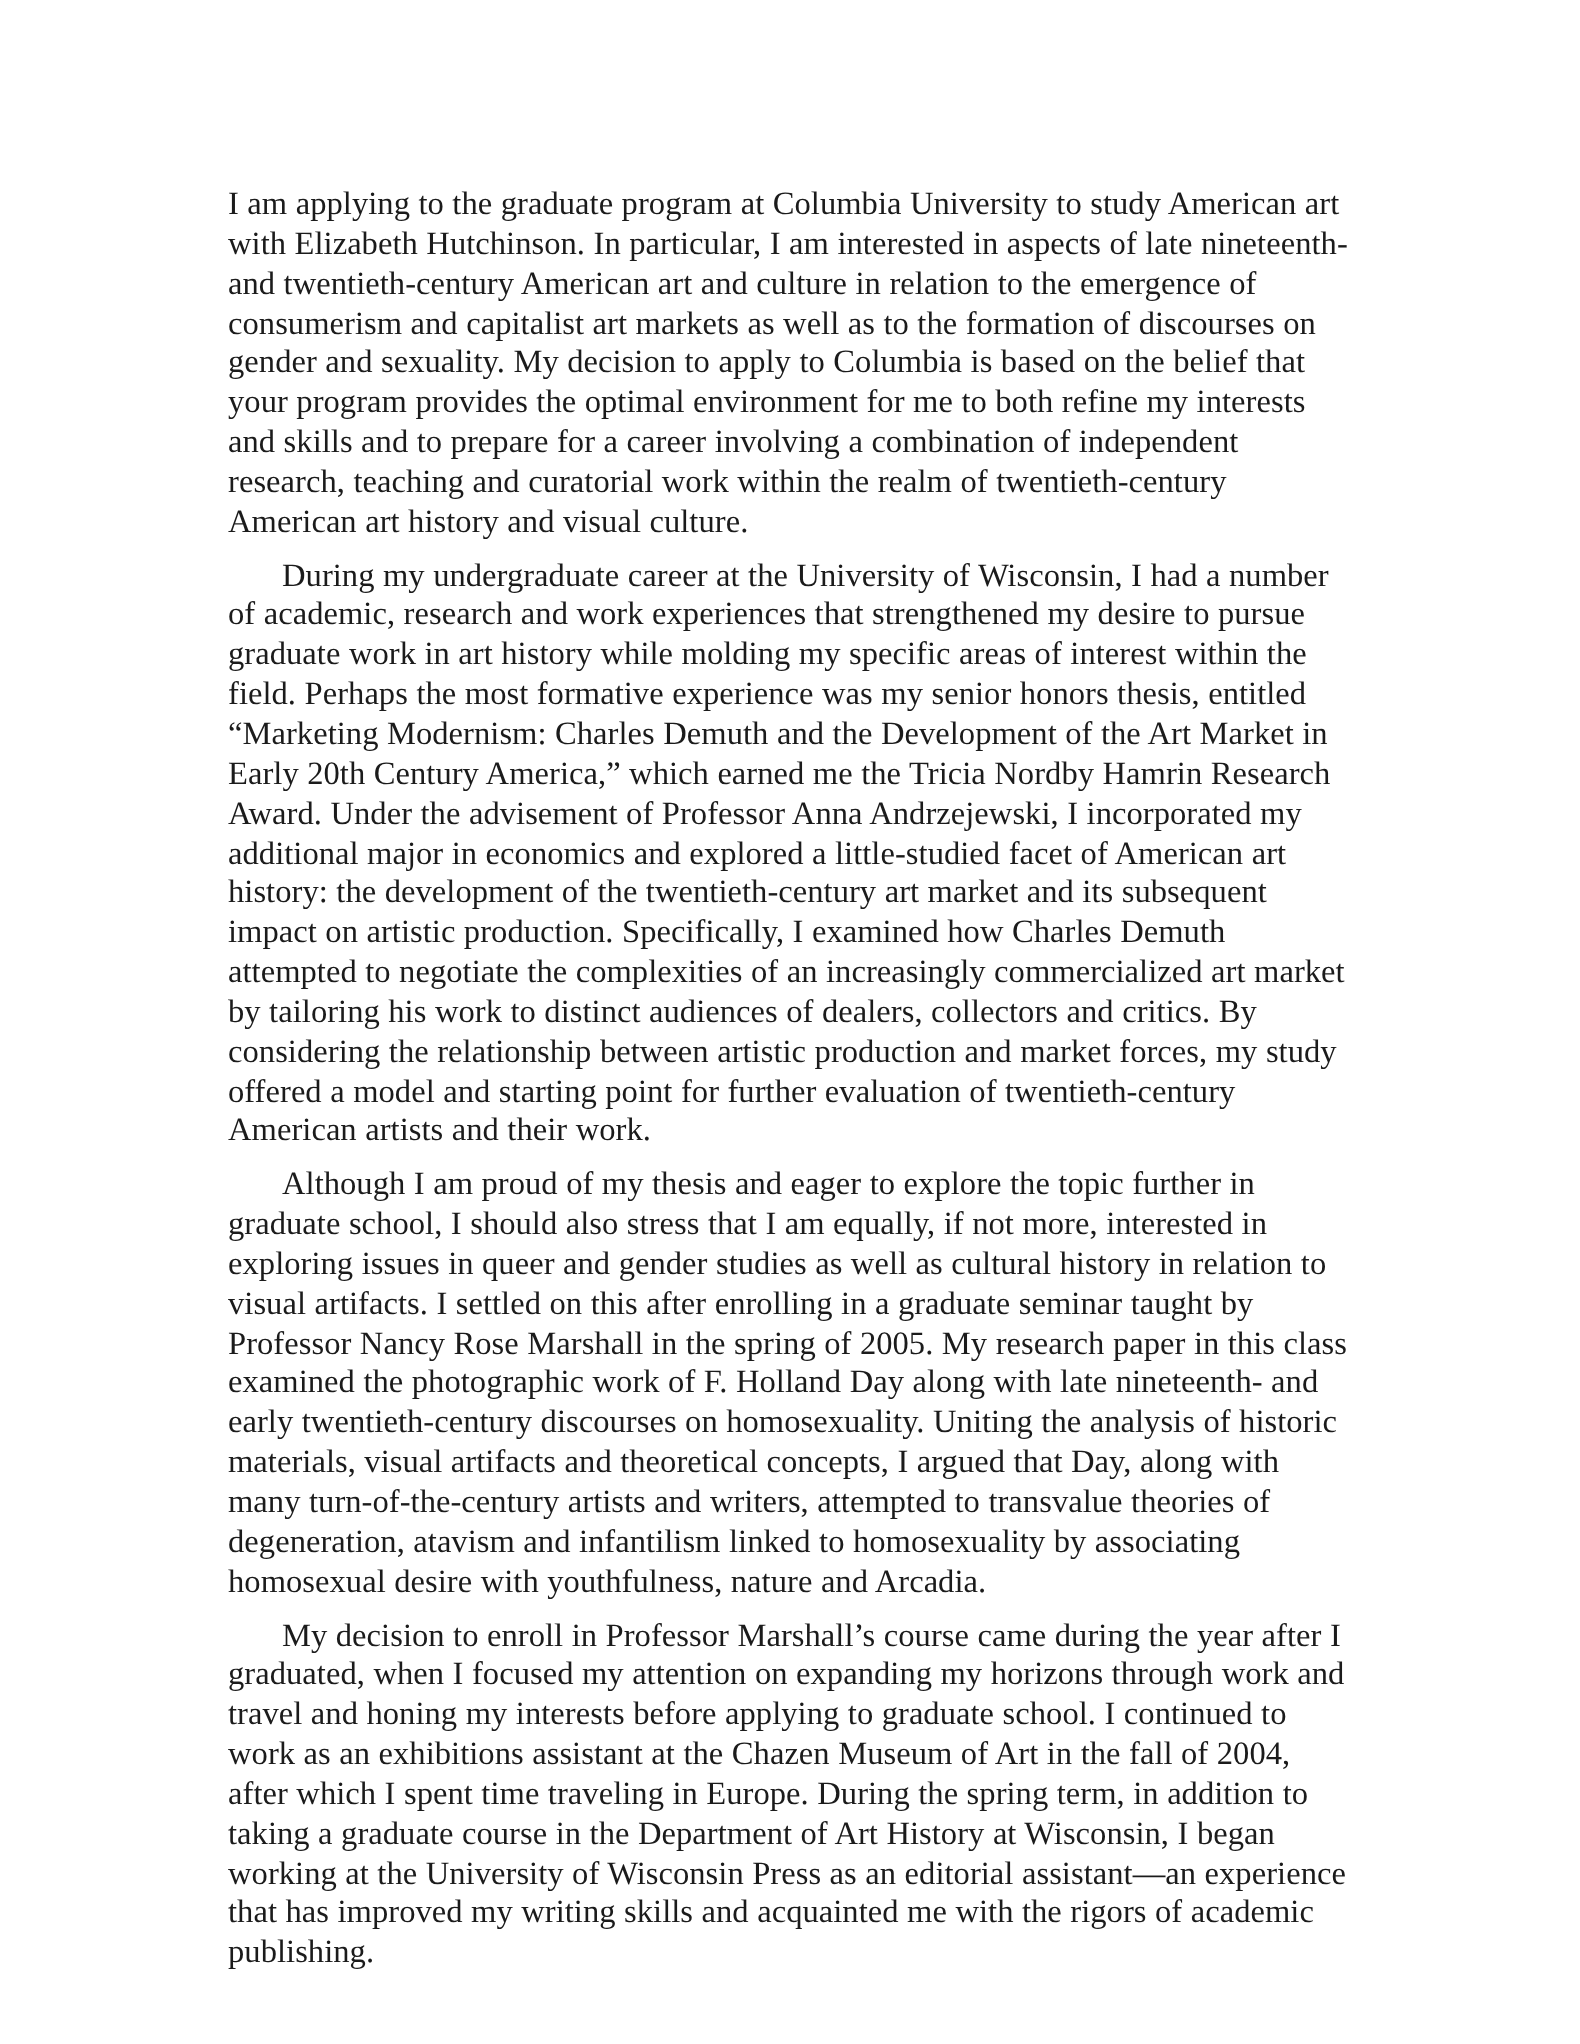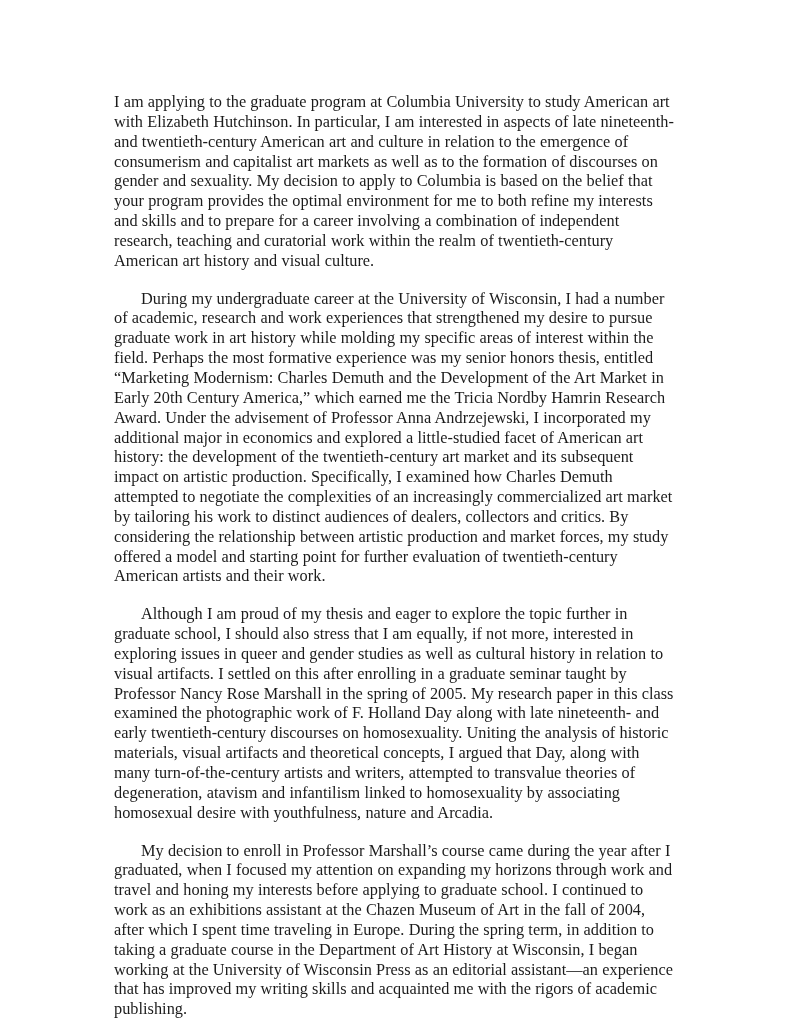--- a/index.html
+++ b/index.html
@@ -31,21 +31,21 @@
     margin: 0 0 0 0;
     font-size: 16.3px;
     line-height: 19.85px;
     color: #1b1b1b;
     text-align: left;
     letter-spacing: 0.02px;
     word-spacing: 0.15px;
     text-rendering: optimizeLegibility;
   }
   .para + .para {
-    margin-top: 18px;
+    margin-top: 7px;
   }
   .para.indent {
     text-indent: 27px;
   }
 </style>
 </head>
 <body>
 
 <div id="page">
   <div id="text-body">

